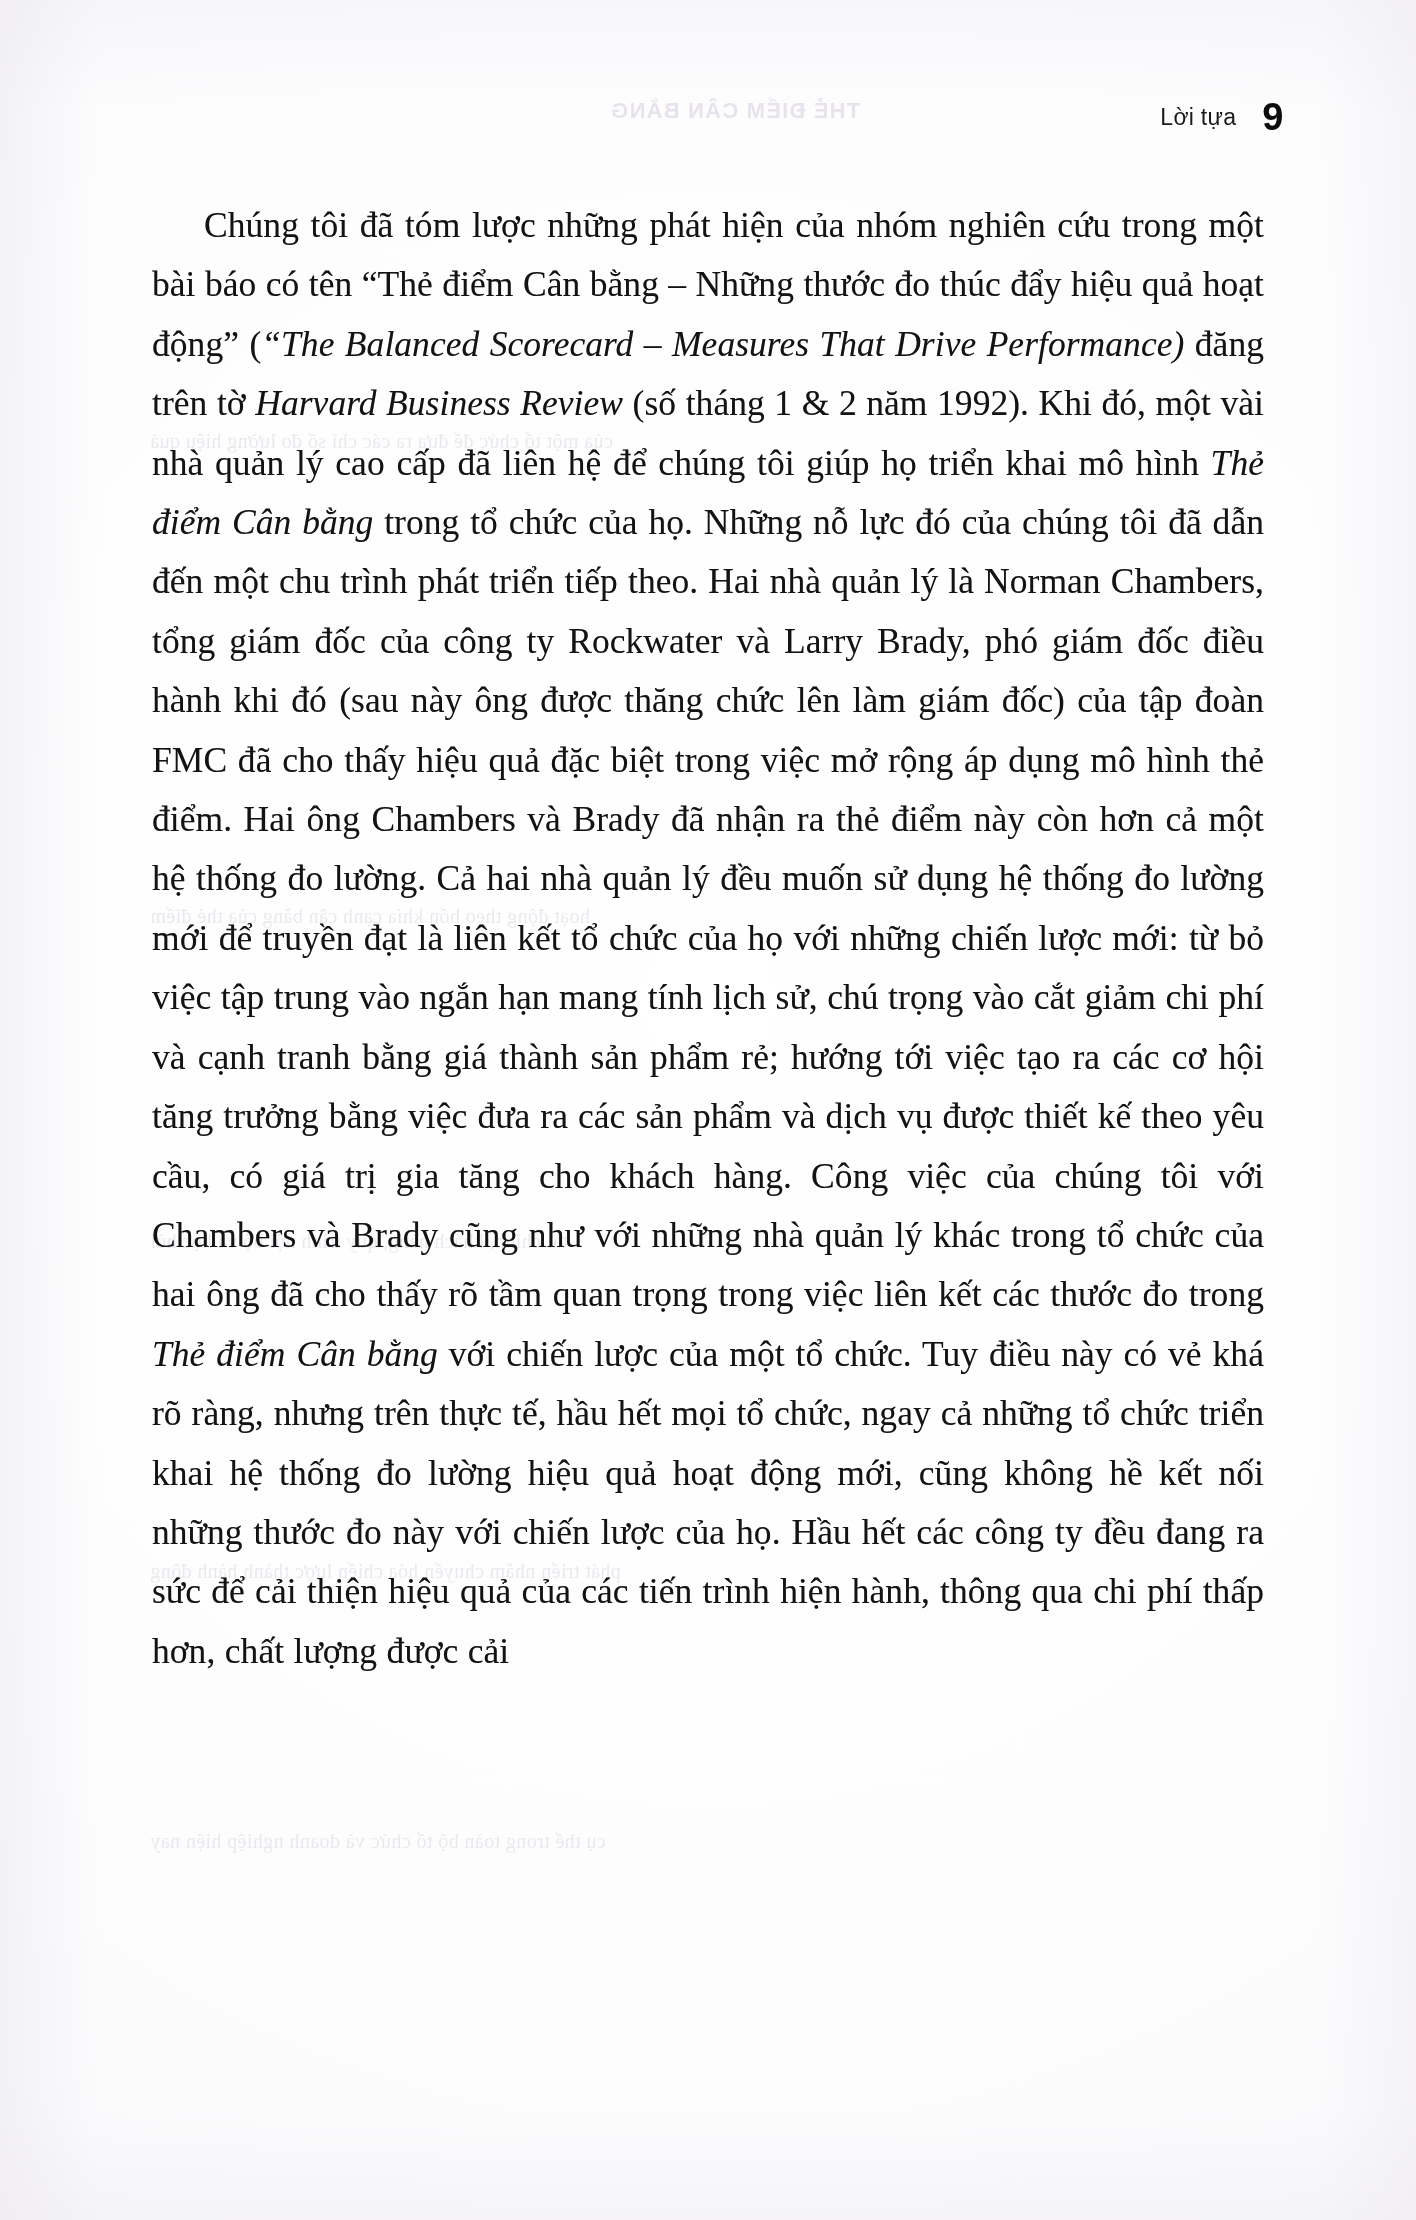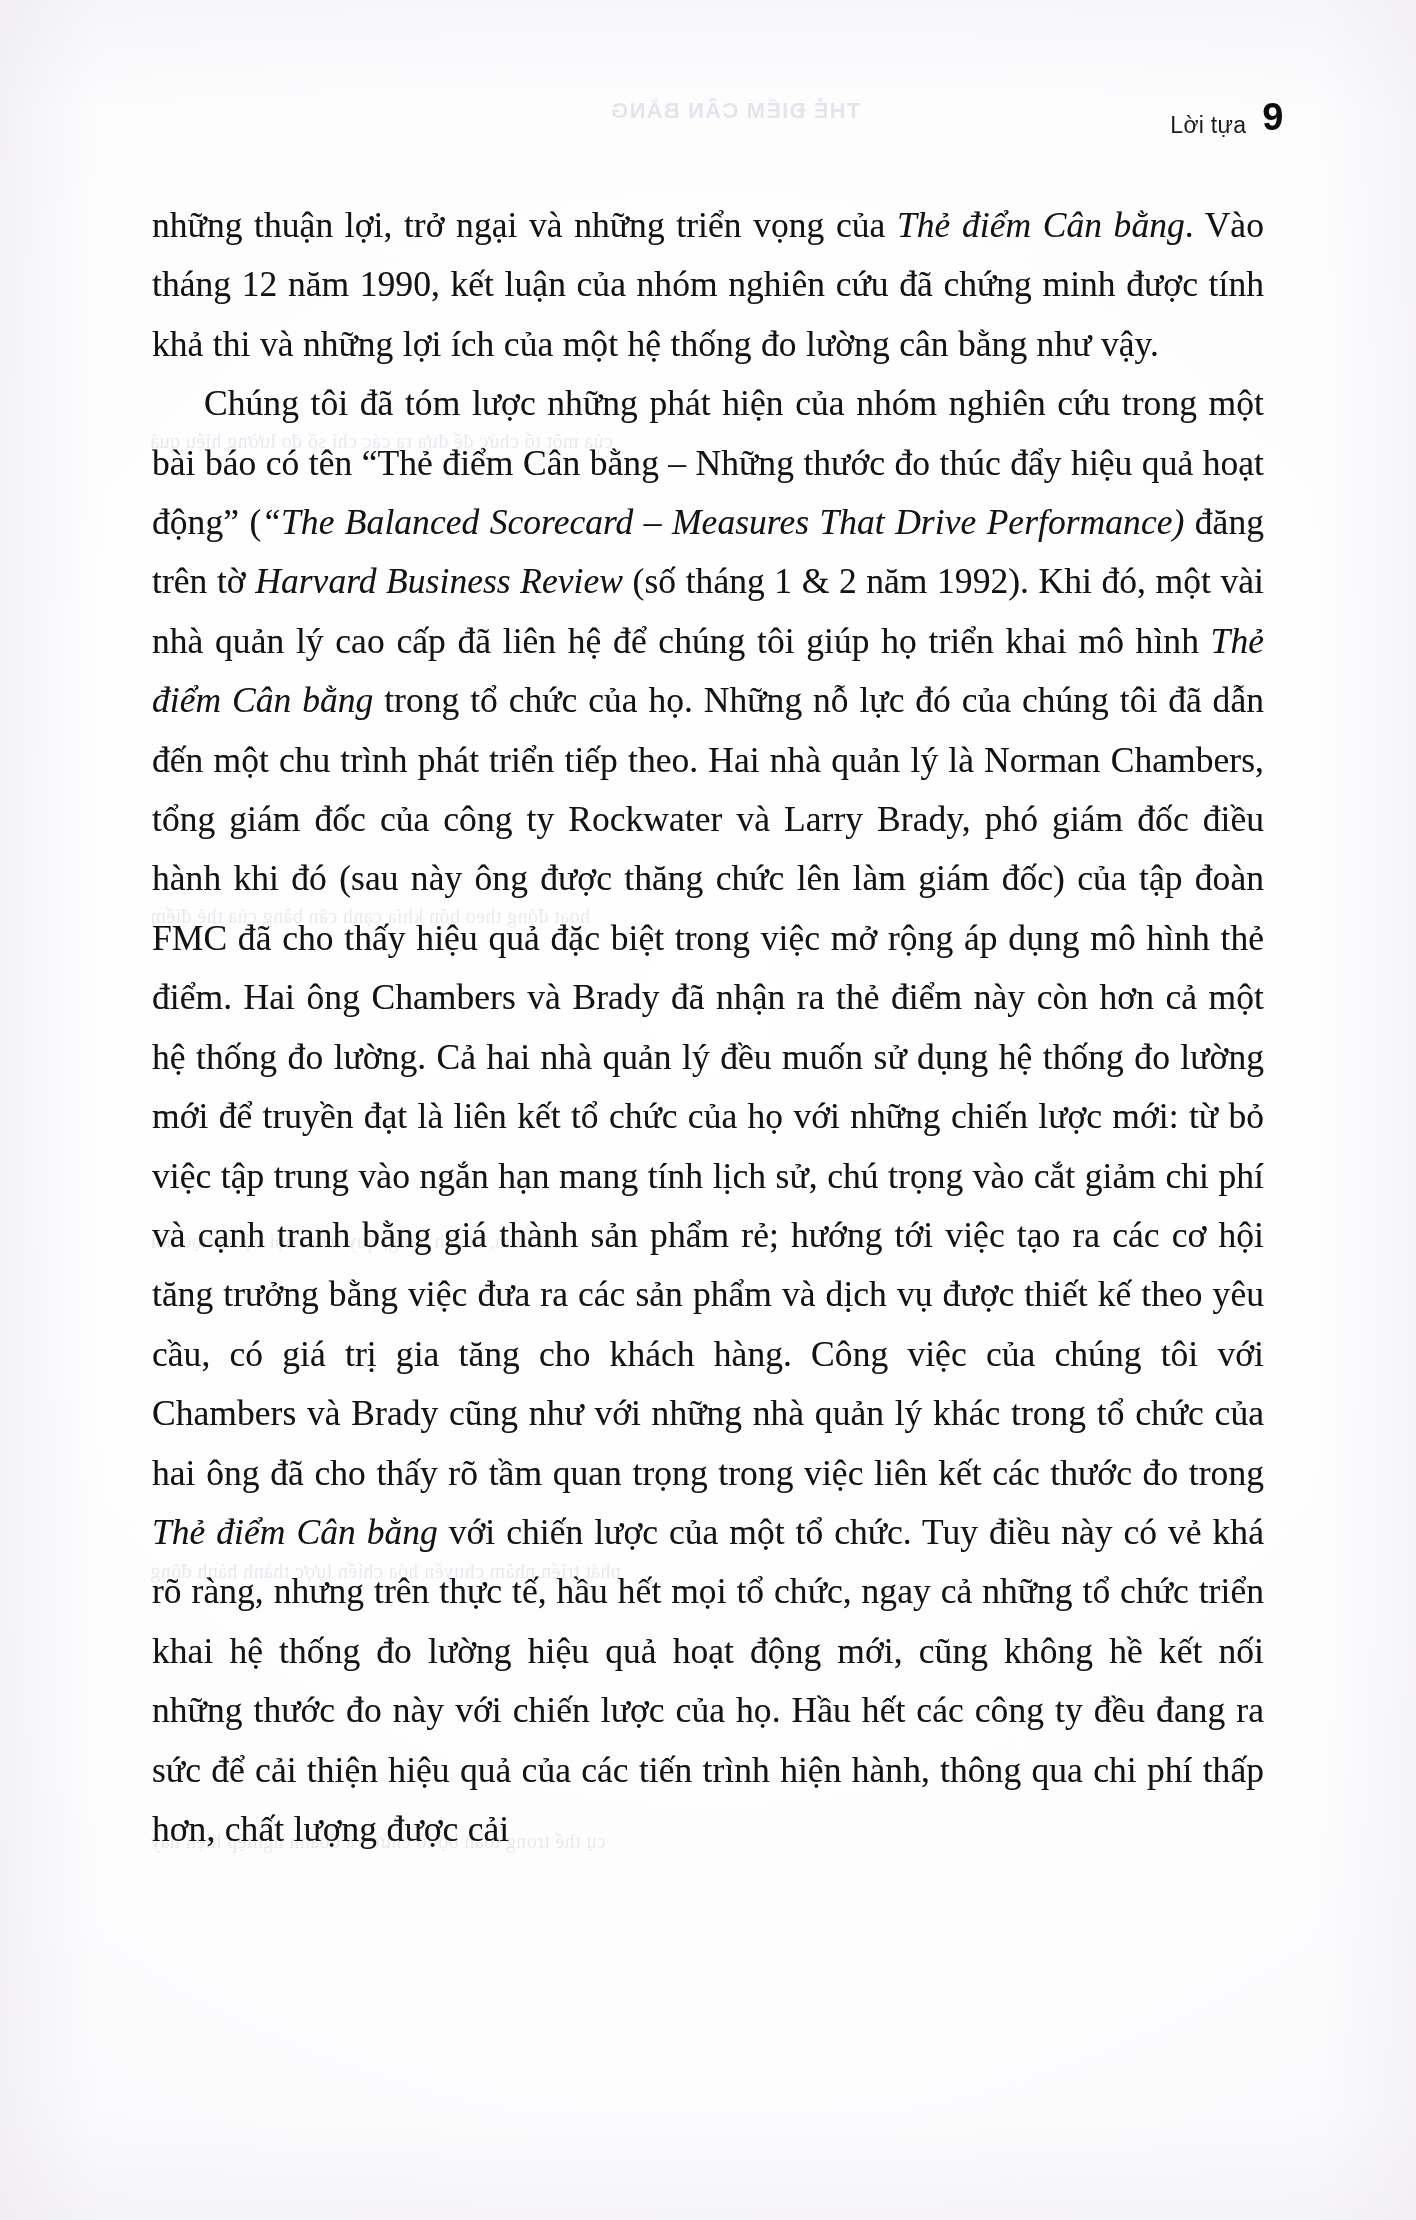--- a/index.html
+++ b/index.html
@@ -33,22 +33,22 @@
       linear-gradient(to bottom, rgba(240,238,244,.45) 0, rgba(255,255,255,0) 5%,
                       rgba(255,255,255,0) 95%, rgba(240,237,243,.5) 100%);
   }
 
   
   .running-head {
     position: absolute;
     top: 96px;
     right: 132px;
     display: flex;
-    align-items: flex-end;
-    gap: 16px;
+    align-items: center;
+    gap: 26px;
     font-family: "Liberation Sans", "DejaVu Sans", sans-serif;
   }
   .running-head .folio-label {
     font-size: 23px;
     letter-spacing: .3px;
     color: #1a1a1a;
   }
   .running-head .folio-number {
     font-size: 38px;
     font-weight: 700;
@@ -124,17 +124,16 @@
   <div class="bleed bleed-body" style="top:1230px;">tài chính, khách hàng, quy trình nội bộ và học hỏi</div>
   <div class="bleed bleed-body" style="top:1560px;">phát triển nhằm chuyển hóa chiến lược thành hành động</div>
   <div class="bleed bleed-body" style="top:1830px;">cụ thể trong toàn bộ tổ chức và doanh nghiệp hiện nay</div>
 
   <div class="running-head">
     <span class="folio-label">Lời tựa</span>
     <span class="folio-number">9</span>
   </div>
 
   <div class="textblock">
-    <p class="para"><span>những thuận lợi, trở ngại và những triển vọng của </span><span class="i">Thẻ điểm Cân bằng</span><span>. Vào tháng 12 năm 1990, kết luận của nhóm nghiên cứu đã chứng minh được tính khả thi và những lợi ích của một hệ thống đo lường cân bằng như vậy.</span></p>
     <p class="para indent"><span>Chúng tôi đã tóm lược những phát hiện của nhóm nghiên cứu trong một bài báo có tên “Thẻ điểm Cân bằng – Những thước đo thúc đẩy hiệu quả hoạt động” (</span><span class="i">“The Balanced Scorecard – Measures That Drive Performance)</span><span> đăng trên tờ </span><span class="i">Harvard Business Review</span><span> (số tháng 1 &amp; 2 năm 1992). Khi đó, một vài nhà quản lý cao cấp đã liên hệ để chúng tôi giúp họ triển khai mô hình </span><span class="i">Thẻ điểm Cân bằng</span><span> trong tổ chức của họ. Những nỗ lực đó của chúng tôi đã dẫn đến một chu trình phát triển tiếp theo. Hai nhà quản lý là Norman Chambers, tổng giám đốc của công ty Rockwater và Larry Brady, phó giám đốc điều hành khi đó (sau này ông được thăng chức lên làm giám đốc) của tập đoàn FMC đã cho thấy hiệu quả đặc biệt trong việc mở rộng áp dụng mô hình thẻ điểm. Hai ông Chambers và Brady đã nhận ra thẻ điểm này còn hơn cả một hệ thống đo lường. Cả hai nhà quản lý đều muốn sử dụng hệ thống đo lường mới để truyền đạt là liên kết tổ chức của họ với những chiến lược mới: từ bỏ việc tập trung vào ngắn hạn mang tính lịch sử, chú trọng vào cắt giảm chi phí và cạnh tranh bằng giá thành sản phẩm rẻ; hướng tới việc tạo ra các cơ hội tăng trưởng bằng việc đưa ra các sản phẩm và dịch vụ được thiết kế theo yêu cầu, có giá trị gia tăng cho khách hàng. Công việc của chúng tôi với Chambers và Brady cũng như với những nhà quản lý khác trong tổ chức của hai ông đã cho thấy rõ tầm quan trọng trong việc liên kết các thước đo trong </span><span class="i">Thẻ điểm Cân bằng</span><span> với chiến lược của một tổ chức. Tuy điều này có vẻ khá rõ ràng, nhưng trên thực tế, hầu hết mọi tổ chức, ngay cả những tổ chức triển khai hệ thống đo lường hiệu quả hoạt động mới, cũng không hề kết nối những thước đo này với chiến lược của họ. Hầu hết các công ty đều đang ra sức để cải thiện hiệu quả của các tiến trình hiện hành, thông qua chi phí thấp hơn, chất lượng được cải</span></p>
   </div>
 
 </div>
 
 </body></html>

